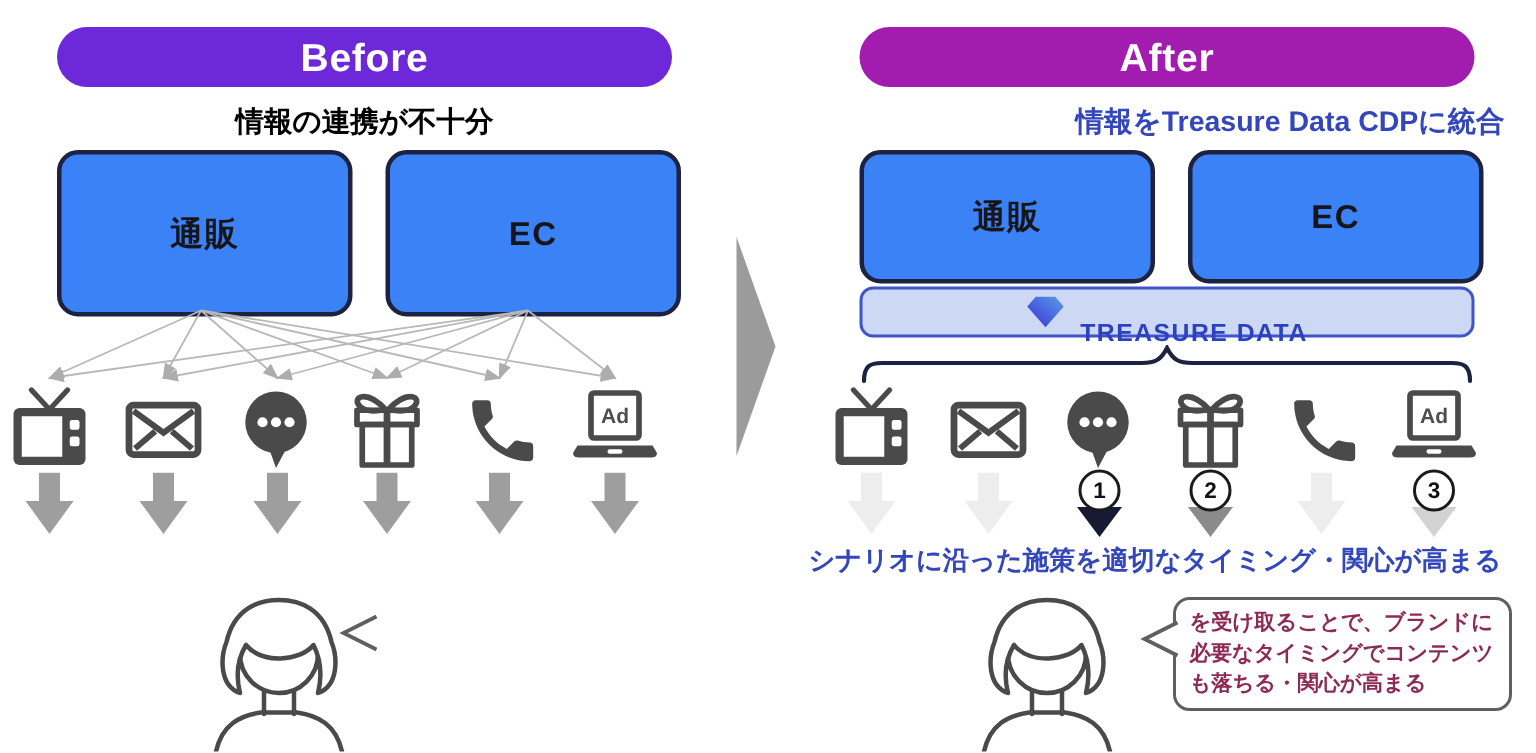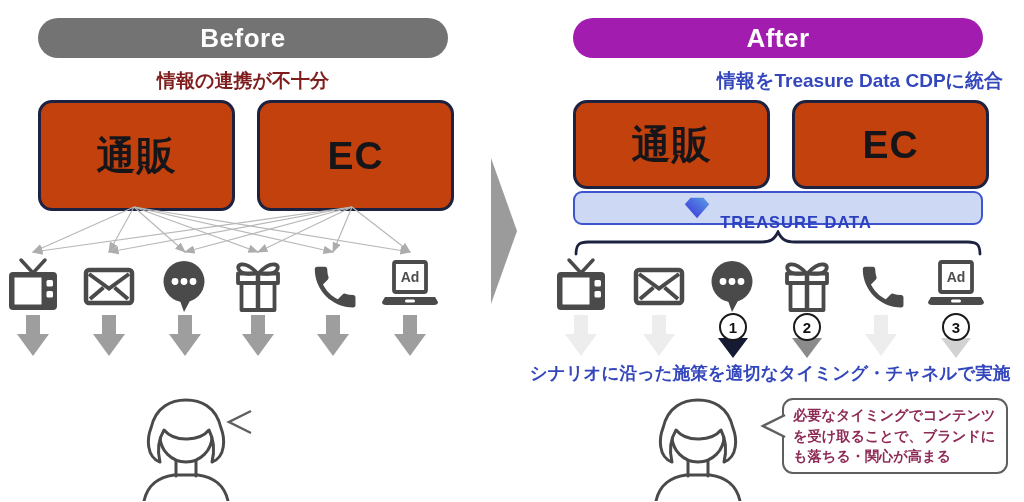--- a/index.html
+++ b/index.html
@@ -6,35 +6,35 @@
   .canvas{
     position:relative;width:1024px;height:502px;background:#fff;overflow:hidden;
     font-family:"Liberation Sans","DejaVu Sans",sans-serif;
   }
   
   .pill{
     position:absolute;width:410px;height:40px;border-radius:21px;
     display:flex;align-items:center;justify-content:center;
     color:#fff;font-size:26px;font-weight:600;letter-spacing:.5px;
   }
-  .pill-before{left:38px;top:18px;background:#737373;}
+  .pill-before{left:38px;top:18px;background:#6d28d9;}
   .pill-after{left:573px;top:18px;background:#a21caf;}
   
   .cap{position:absolute;text-align:center;font-size:19px;font-weight:600;}
-  .cap-gray{color:#7f1d1d;}
+  .cap-gray{color:#000000;}
   .cap-blue{color:#3346bb;}
   .cap-top-before{left:18px;top:68px;width:450px;}
   .cap-top-after{left:553px;top:68px;width:450px;text-align:right;}
   .cap-bottom-before{left:0px;top:360px;width:481px;font-size:19px;}
   .cap-bottom-after{left:516px;top:361px;width:508px;font-size:17.5px;}
   
   .box{
-    position:absolute;background:#c2410c;border:3px solid #1c2240;border-radius:14px;
+    position:absolute;background:#3b82f6;border:3px solid #1c2240;border-radius:14px;
     display:flex;align-items:center;justify-content:center;
-    font-size:39px;font-weight:600;color:#16161a;letter-spacing:1px;
+    font-size:22px;font-weight:600;color:#16161a;letter-spacing:1px;
   }
   .box-b1{left:38px;top:100px;width:191px;height:105px;}
   .box-b2{left:257px;top:100px;width:191px;height:105px;}
   .box-a1{left:573px;top:100px;width:191px;height:83px;}
   .box-a2{left:792px;top:100px;width:191px;height:83px;}
   
   .td-bar{
     position:absolute;left:573px;top:191px;width:410px;height:34px;
     background:#cdd9f4;border:2.5px solid #3e55cd;border-radius:9px;
     display:flex;align-items:center;justify-content:center;gap:10px;
@@ -300,34 +300,34 @@
   <div class="step-circle" style="left:719px">1</div>
   <div class="step-head" style="left:791px"><svg viewBox="0 0 32 22">
         <path d="M1 0 H31 L16 20 Z" fill="#8b8b8b"></path>
       </svg></div>
   <div class="step-circle" style="left:793px">2</div>
   <div class="step-head" style="left:940px"><svg viewBox="0 0 32 22">
         <path d="M1 0 H31 L16 20 Z" fill="#d2d2d2"></path>
       </svg></div>
   <div class="step-circle" style="left:942px">3</div>
 
-  <div class="cap cap-blue cap-bottom-after">シナリオに沿った施策を適切なタイミング・チャネルで実施</div>
+  <div class="cap cap-blue cap-bottom-after">シナリオに沿った施策を適切なタイミング・関心が高まる</div>
 
   <div class="person" style="left:648px">
     <svg viewBox="0 0 100 110" fill="none" stroke="#4a4a4a" stroke-width="3" stroke-linecap="round" stroke-linejoin="round">
       <path d="M8 110 C12 92 24 86 38 84 L62 84 C76 86 88 92 92 110"></path>
       <path d="M40 68 L40 85 M60 68 L60 85"></path>
       <circle cx="24" cy="49" r="4.5" fill="#fff"></circle>
       <circle cx="76" cy="49" r="4.5" fill="#fff"></circle>
       <circle cx="50" cy="45" r="26" fill="#fff"></circle>
       <path d="M24 71 C10 66 11 47 15 37 C20 15 36 9 50 9 C64 9 80 15 85 37 C89 47 90 66 76 71 C79 59 78 49 73 39 C64 50 39 52 28 39 C22 49 21 59 24 71 Z" fill="#fff"></path>
     </svg>
   </div>
   <svg class="tail" style="left:760px;top:412px" width="26" height="28">
     <path d="M25 3 L3 14 L25 25" fill="#ffffff" stroke="#5f5f5f" stroke-width="2.5"></path>
   </svg>
   <div class="bubble bubble-after">
+    <span>を受け取ることで、ブランドに</span>
     <span>必要なタイミングでコンテンツ</span>
-    <span>を受け取ることで、ブランドに</span>
     <span>も落ちる・関心が高まる</span>
   </div>
 
 </div>
 
 </body></html>

